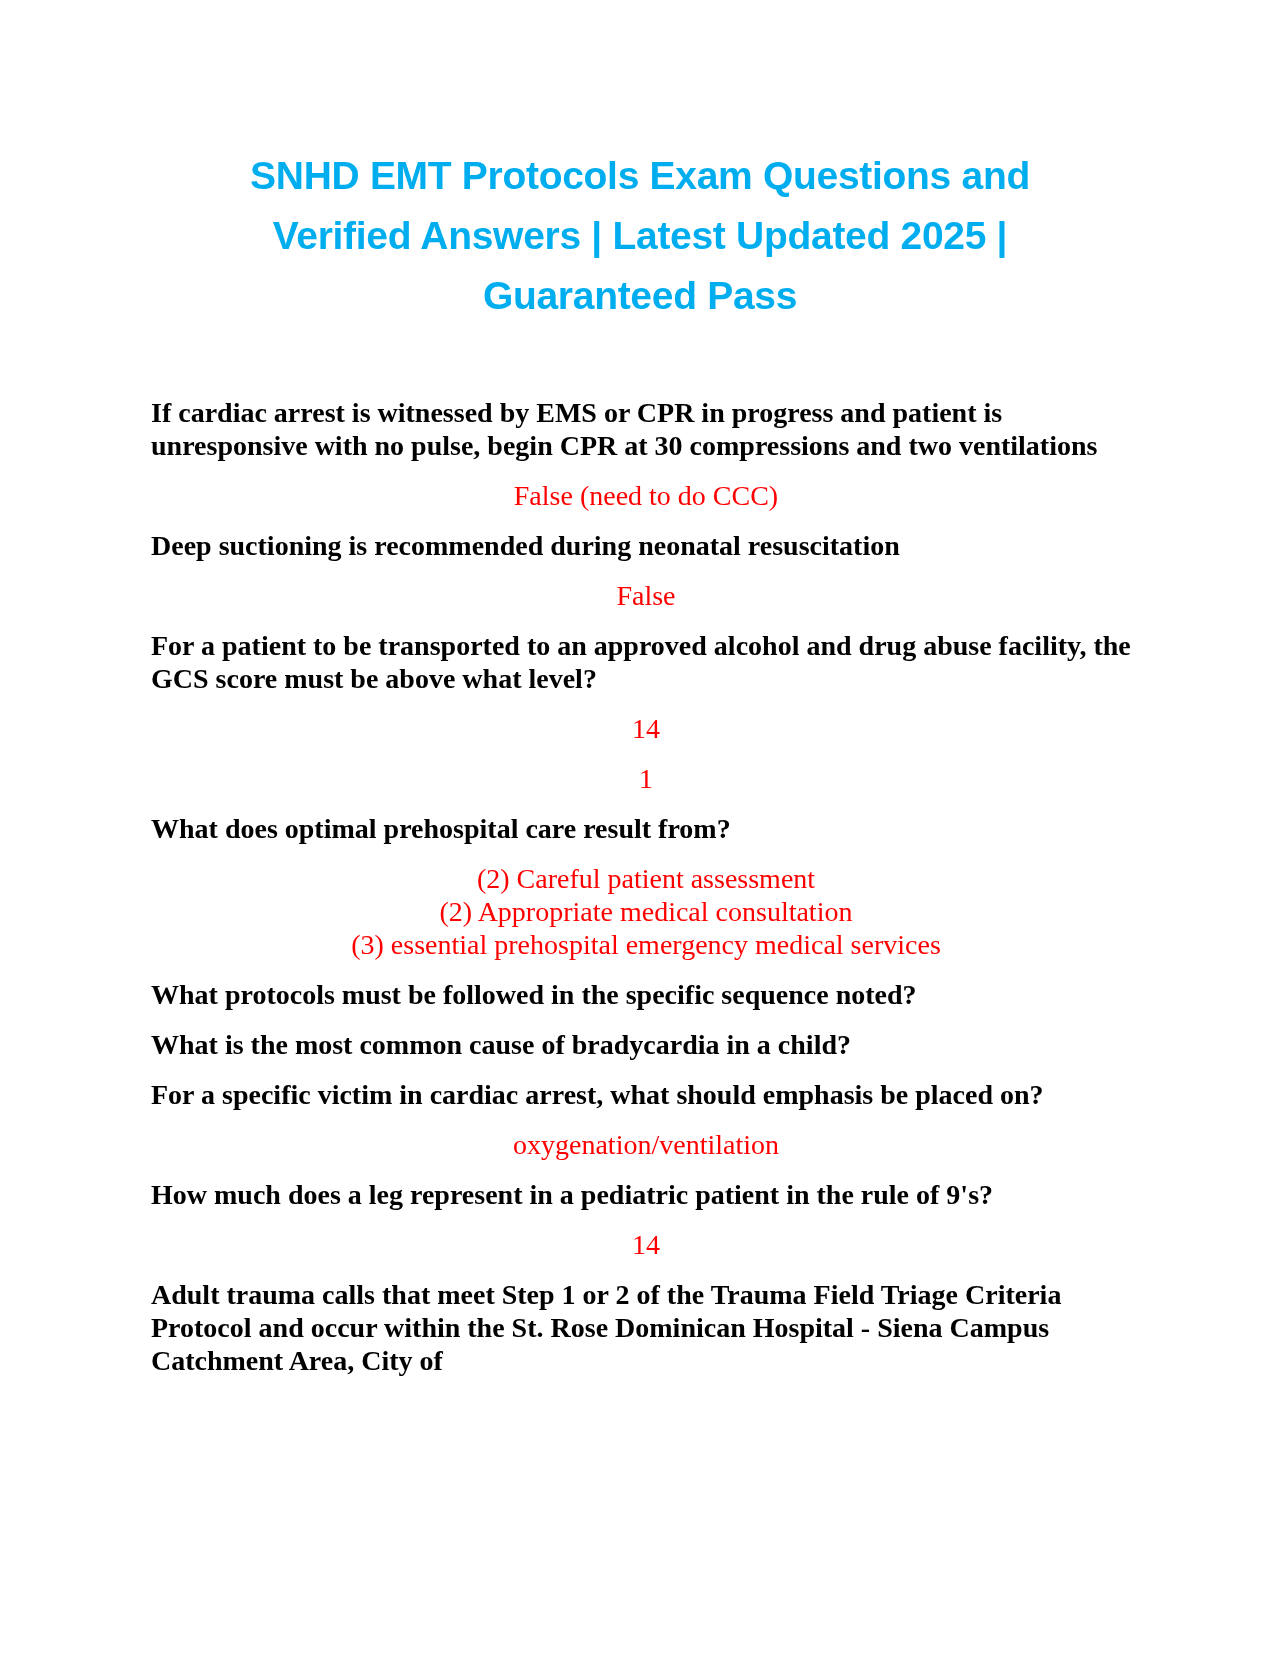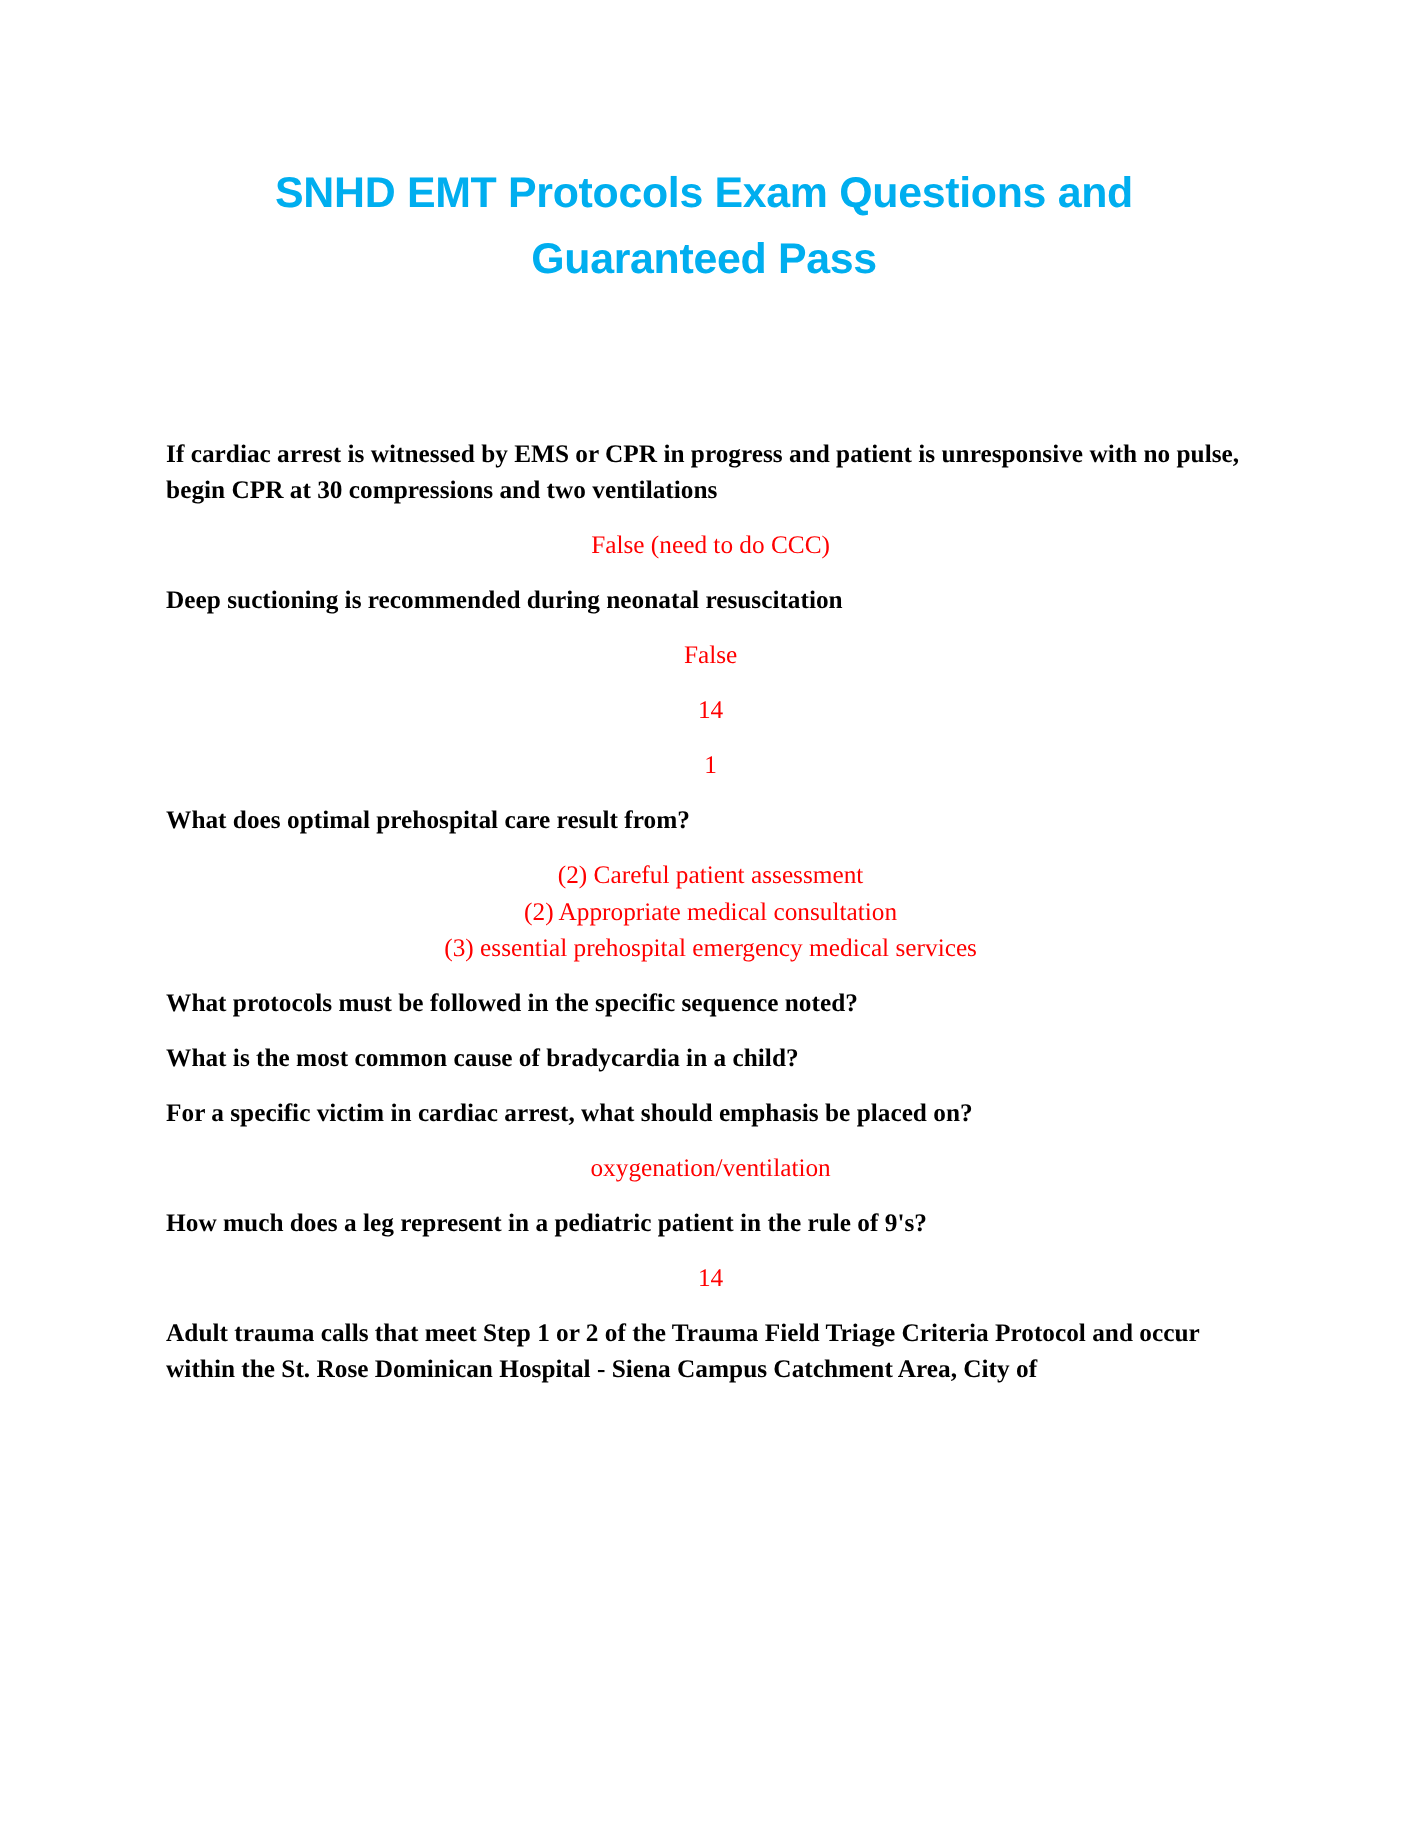--- a/index.html
+++ b/index.html
@@ -34,21 +34,21 @@
       letter-spacing: -0.3px;
       margin: 0;
     }
     .title span { display: block; }
     .content {
       position: absolute;
       left: 151px;
       top: 396px;
       width: 990px;
       font-family: "Liberation Serif", serif;
-      font-size: 23px;
+      font-size: 28px;
       line-height: 33px;
     }
     .q {
       font-weight: bold;
       color: #000000;
       margin: 0 0 17px 0;
     }
     .a {
       color: #FF0000;
       font-weight: normal;
@@ -57,35 +57,37 @@
     }
     .a span { display: block; }
   </style>
 </head>
 <body>
 
 <div class="page">
 
   <h1 class="title">
     <span>SNHD EMT Protocols Exam Questions and</span>
+    <span>Verified Answers | Latest Updated 2025 |</span>
     <span>Guaranteed Pass</span>
   </h1>
 
   <div class="content">
 
     <p class="q">If cardiac arrest is witnessed by EMS or CPR in progress and patient is unresponsive with no pulse, begin CPR at 30 compressions and two ventilations</p>
     <p class="a">
       <span>False (need to do CCC)</span>
     </p>
 
     <p class="q">Deep suctioning is recommended during neonatal resuscitation</p>
     <p class="a">
       <span>False</span>
     </p>
 
+    <p class="q">For a patient to be transported to an approved alcohol and drug abuse facility, the GCS score must be above what level?</p>
     <p class="a">
       <span>14</span>
     </p>
 
     <p class="a">
       <span>1</span>
     </p>
 
     <p class="q">What does optimal prehospital care result from?</p>
     <p class="a">

